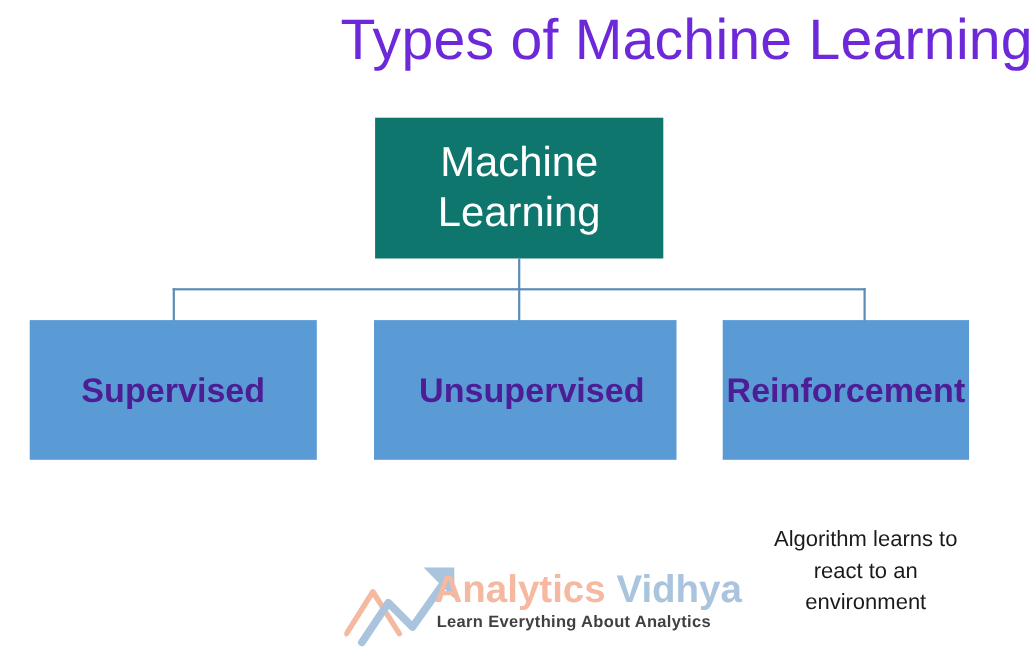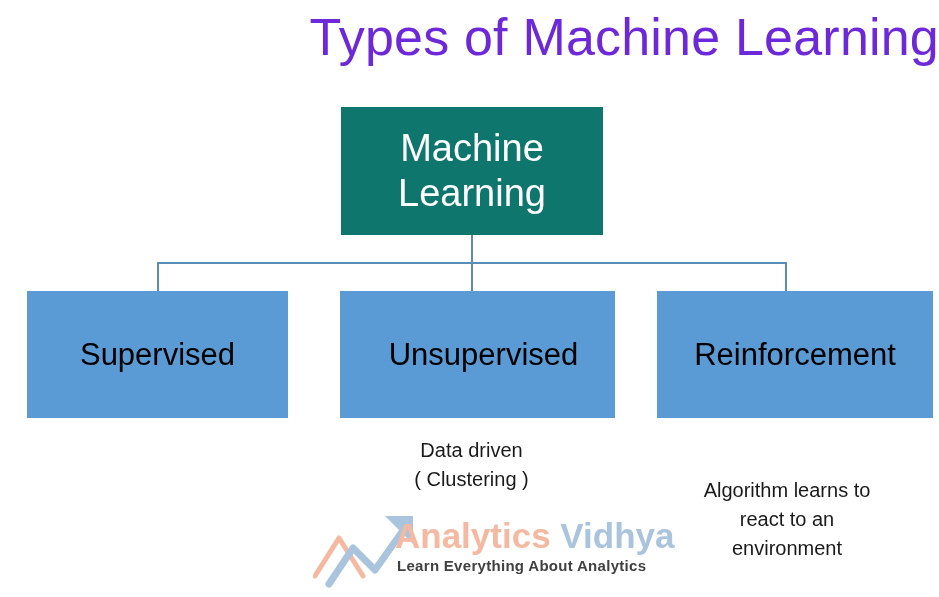--- a/index.html
+++ b/index.html
@@ -67,29 +67,29 @@
   .child-node {
     position: absolute;
     top: 291px;
     height: 127px;
     background: #5B9BD5;
     display: flex;
     align-items: center;
     justify-content: center;
   }
   .child-node .node-label {
-    color: #000000;
+    color: #4c1d95;
     font-size: 31px;
-    font-weight: 400;
+    font-weight: 700;
     text-align: center;
     white-space: nowrap;
   }
   #child-node-0 { left: 27px;  width: 261px; }
   #child-node-1 { left: 340px; width: 263px; padding-left: 12px; }
-  #child-node-2 { left: 657px; width: 276px; }
+  #child-node-2 { left: 657px; width: 224px; }
 
   
   .caption {
     position: absolute;
     top: 436px;
     color: #1a1a1a;
     font-size: 20px;
     line-height: 1.45;
     text-align: center;
     white-space: pre-line;
@@ -158,22 +158,20 @@
   <div class="child-node" id="child-node-0">
     <div class="node-label">Supervised</div>
   </div>
   <div class="child-node" id="child-node-1">
     <div class="node-label">Unsupervised</div>
   </div>
   <div class="child-node" id="child-node-2">
     <div class="node-label">Reinforcement</div>
   </div>
 
-  <div class="caption" id="caption-1">Data driven
-( Clustering )</div>
   <div class="caption" id="caption-2">Algorithm learns to
 react to an
 environment</div>
 
   <div id="watermark">
     <svg id="watermark-mark" viewBox="0 0 108 74">
       <path d="M2 62 L26 24 L50 62" fill="none" stroke="#F4B9A0" stroke-width="5" stroke-linecap="round" stroke-linejoin="round"></path>
       <path d="M16 70 L40 34 L62 56 L96 8" fill="none" stroke="#A9C4DC" stroke-width="7" stroke-linecap="round" stroke-linejoin="round"></path>
       <path d="M72 2 L100 2 L100 30 Z" fill="#A9C4DC"></path>
     </svg>

